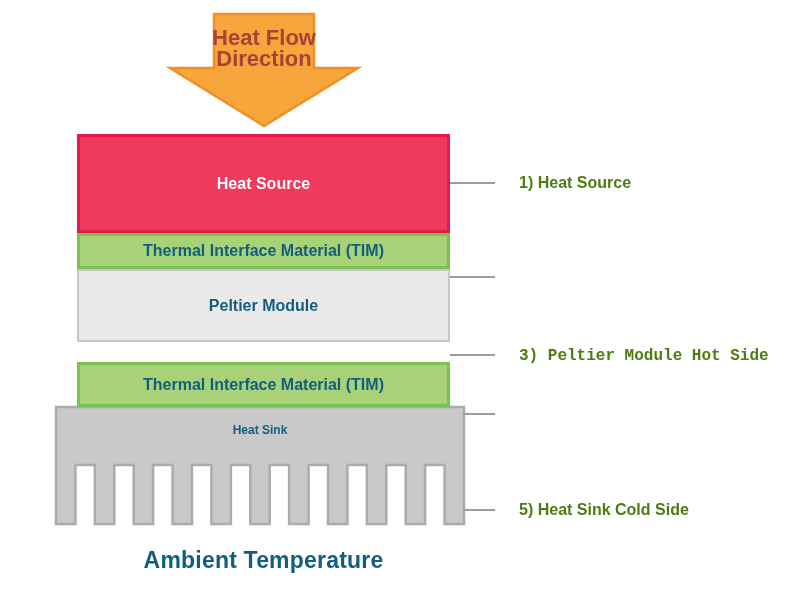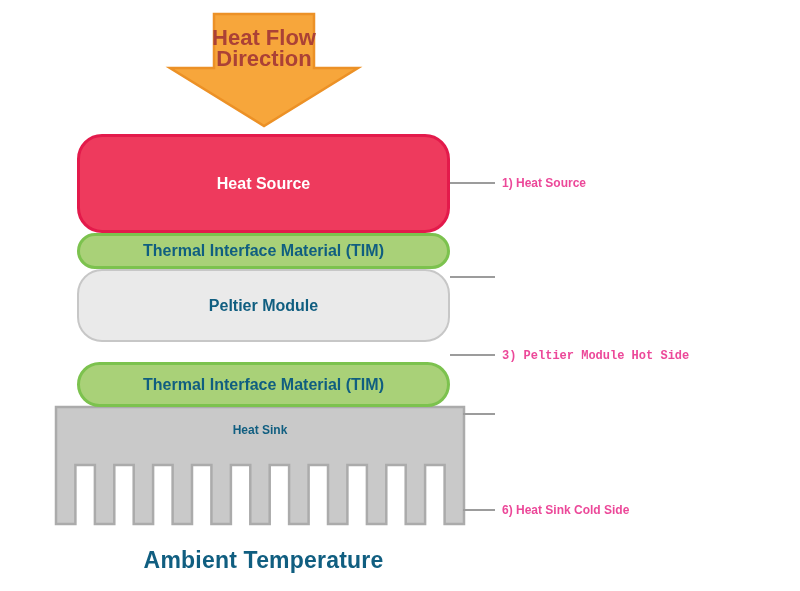--- a/index.html
+++ b/index.html
@@ -14,21 +14,20 @@
   #diagram-svg { position: absolute; left: 0; top: 0; }
 
   .layer {
     position: absolute;
     left: 77px;
     width: 373px;
     box-sizing: border-box;
     display: flex;
     align-items: center;
     justify-content: center;
-    border-radius: 25px;
   }
   .layer-label {
     font-weight: bold;
     font-size: 16px;
     color: #105e80;
     text-align: center;
     white-space: nowrap;
   }
   #layer-heat-source { top: 134px; height: 99px; background: #ee3a5d; border: 3px solid #e31a4b; }
   #layer-heat-source .layer-label { color: #ffffff; }
@@ -45,26 +44,26 @@
   #heat-sink-label { left: 56px; top: 423px; width: 408px; font-size: 12px; }
   #arrow-label {
     left: 204px; top: 27px; width: 120px;
     font-size: 22px; line-height: 21px;
     color: #ab4136;
   }
   #ambient-label { left: 77px; top: 547px; width: 373px; font-size: 23px; letter-spacing: .2px; }
 
   .callout-label {
     position: absolute;
-    left: 502px;
+    left: 519px;
     height: 24px;
     line-height: 24px;
     font-weight: bold;
-    font-size: 12px;
-    color: #ec4899;
+    font-size: 16px;
+    color: #4d7c0f;
     white-space: nowrap;
   }
   #callout-label-0 { top: 171px; }
   #callout-label-1 { top: 265px; }
   #callout-label-2 { top: 344px; font-family: Liberation Mono, monospace; }
   #callout-label-3 { top: 402px; }
   #callout-label-4 { top: 498px; }
 </style>
 </head>
 <body>
@@ -96,17 +95,17 @@
     <span class="layer-label">Peltier Module</span>
   </div>
   <div class="layer" id="layer-tim-bottom">
     <span class="layer-label">Thermal Interface Material (TIM)</span>
   </div>
 
   <div class="overlay-label" id="heat-sink-label">Heat Sink</div>
 
   <div class="callout-label" id="callout-label-0">1) Heat Source</div>
   <div class="callout-label" id="callout-label-2">3) Peltier Module Hot Side</div>
-  <div class="callout-label" id="callout-label-4">6) Heat Sink Cold Side</div>
+  <div class="callout-label" id="callout-label-4">5) Heat Sink Cold Side</div>
 
   <div class="overlay-label" id="ambient-label">Ambient Temperature</div>
 
 </div>
 
 </body></html>

